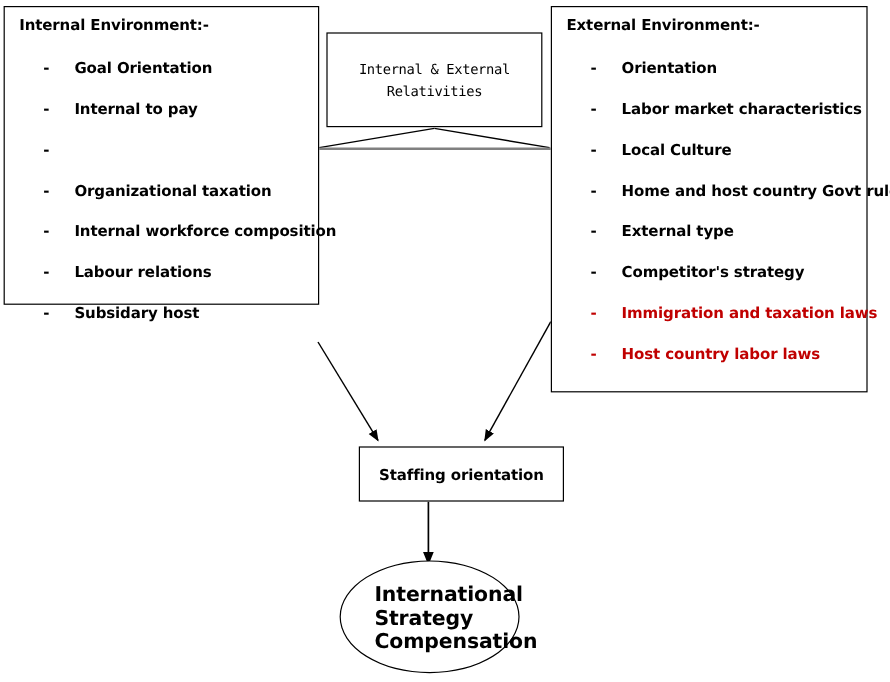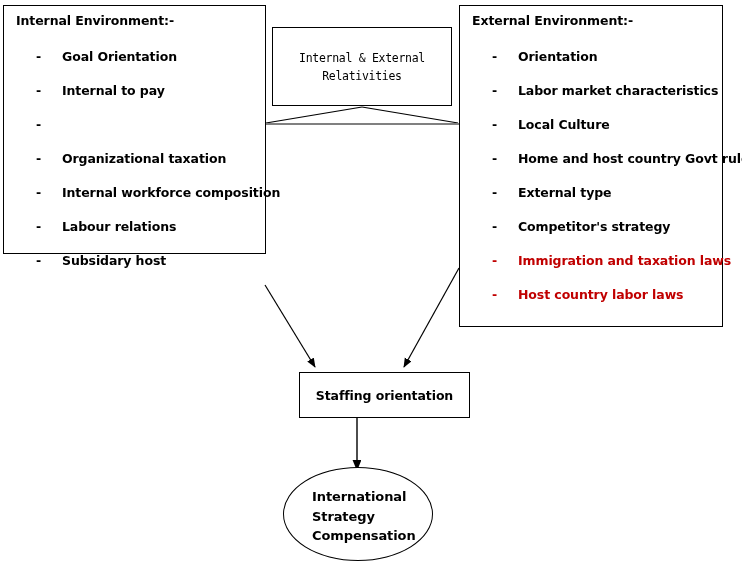--- a/index.html
+++ b/index.html
@@ -127,21 +127,21 @@
     height: 94px;
     box-sizing: border-box;
     border: 1px solid #000000;
     border-radius: 50%;
     background: #ffffff;
   }
   #strategy-ellipse .ell-text {
     position: absolute;
     left: 28px;
     top: 19px;
-    font-size: 13px;
+    font-size: 17px;
     font-weight: bold;
     color: #000000;
     line-height: 19.5px;
     white-space: nowrap;
     letter-spacing: -0.1px;
   }
 
   
   #connectors {
     position: absolute;

